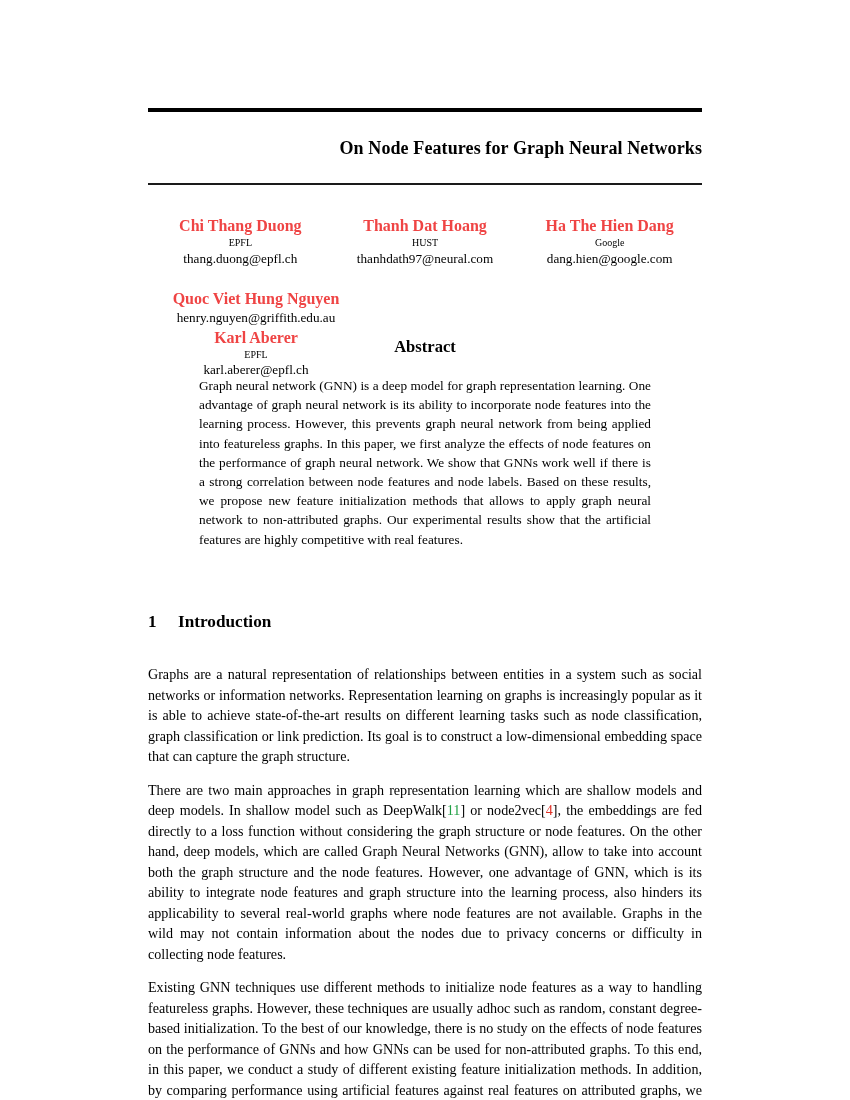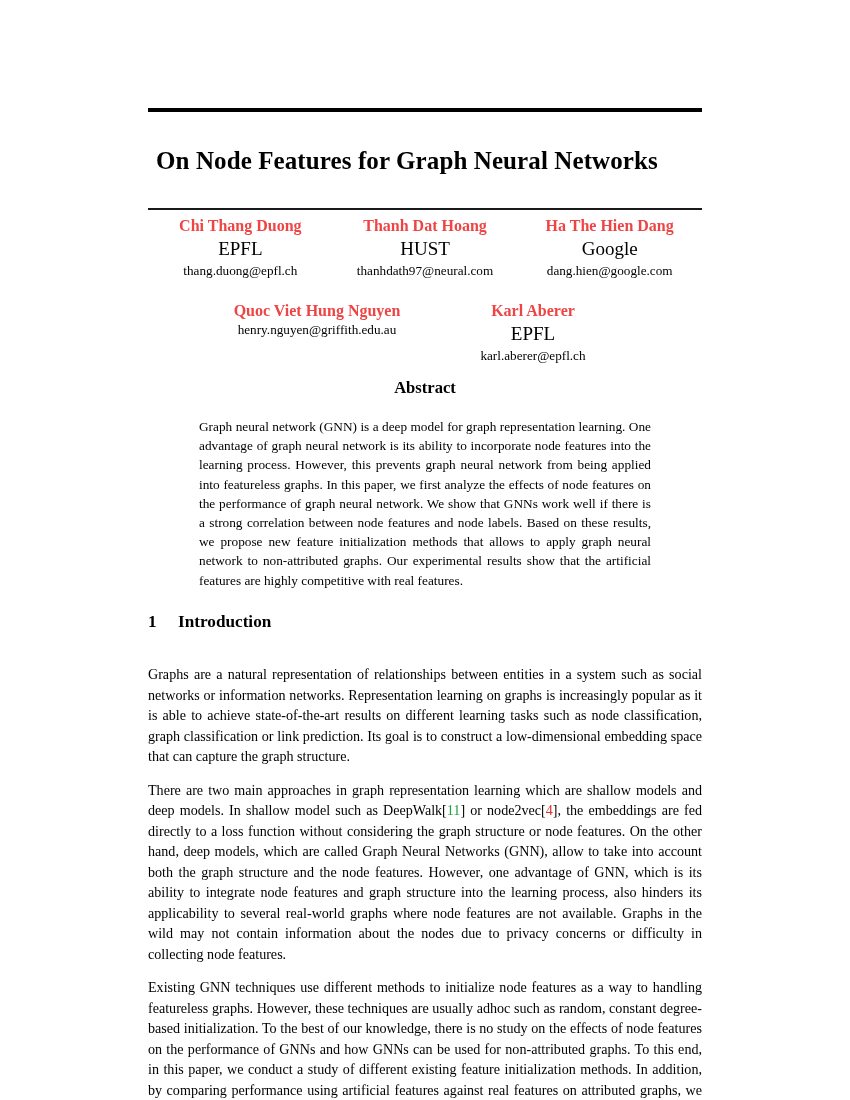--- a/index.html
+++ b/index.html
@@ -32,64 +32,63 @@
     height: 4px;
     background: #000000;
     margin: 0;
   }
   .rule-thin {
     height: 2px;
     background: #1a1a1a;
     margin: 0;
   }
   .title {
-    font-size: 25px;
+    font-size: 18px;
     font-weight: bold;
-    text-align: left;
+    text-align: right;
     letter-spacing: 0.1px;
     color: #000;
-    margin: 8px;
+    margin: 0;
     padding: 26px 0 24px 0;
     line-height: 1.18;
   }
   
   .authors {
     margin-top: 29px;
   }
   .author-row {
     display: flex;
     justify-content: center;
     align-items: flex-start;
   }
   .author-row.row-1 .author { width: 185px; }
-  .author-row.row-2 { margin-top: 21px; }
+  .author-row.row-2 { margin-top: 21px; flex-direction: column; }
   .author-row.row-2 .author { width: 216px; }
   .author {
     text-align: center;
     line-height: 1.33;
   }
   .author-name {
     font-size: 16px;
     font-weight: bold;
     color: #ef4444;
     display: block;
   }
   .author-affil {
-    font-size: 19px;
+    font-size: 10px;
     color: #000;
     display: block;
   }
   .author-email {
     font-size: 13.2px;
     color: #000;
     display: block;
   }
   
   .abstract-wrap {
-    margin-top: 41px;
   }
   .abstract-head {
     text-align: center;
     font-size: 16.6px;
     font-weight: bold;
     color: #000;
     margin: 0 0 19px 0;
   }
   .abstract-body {
     margin: 0 51px;

